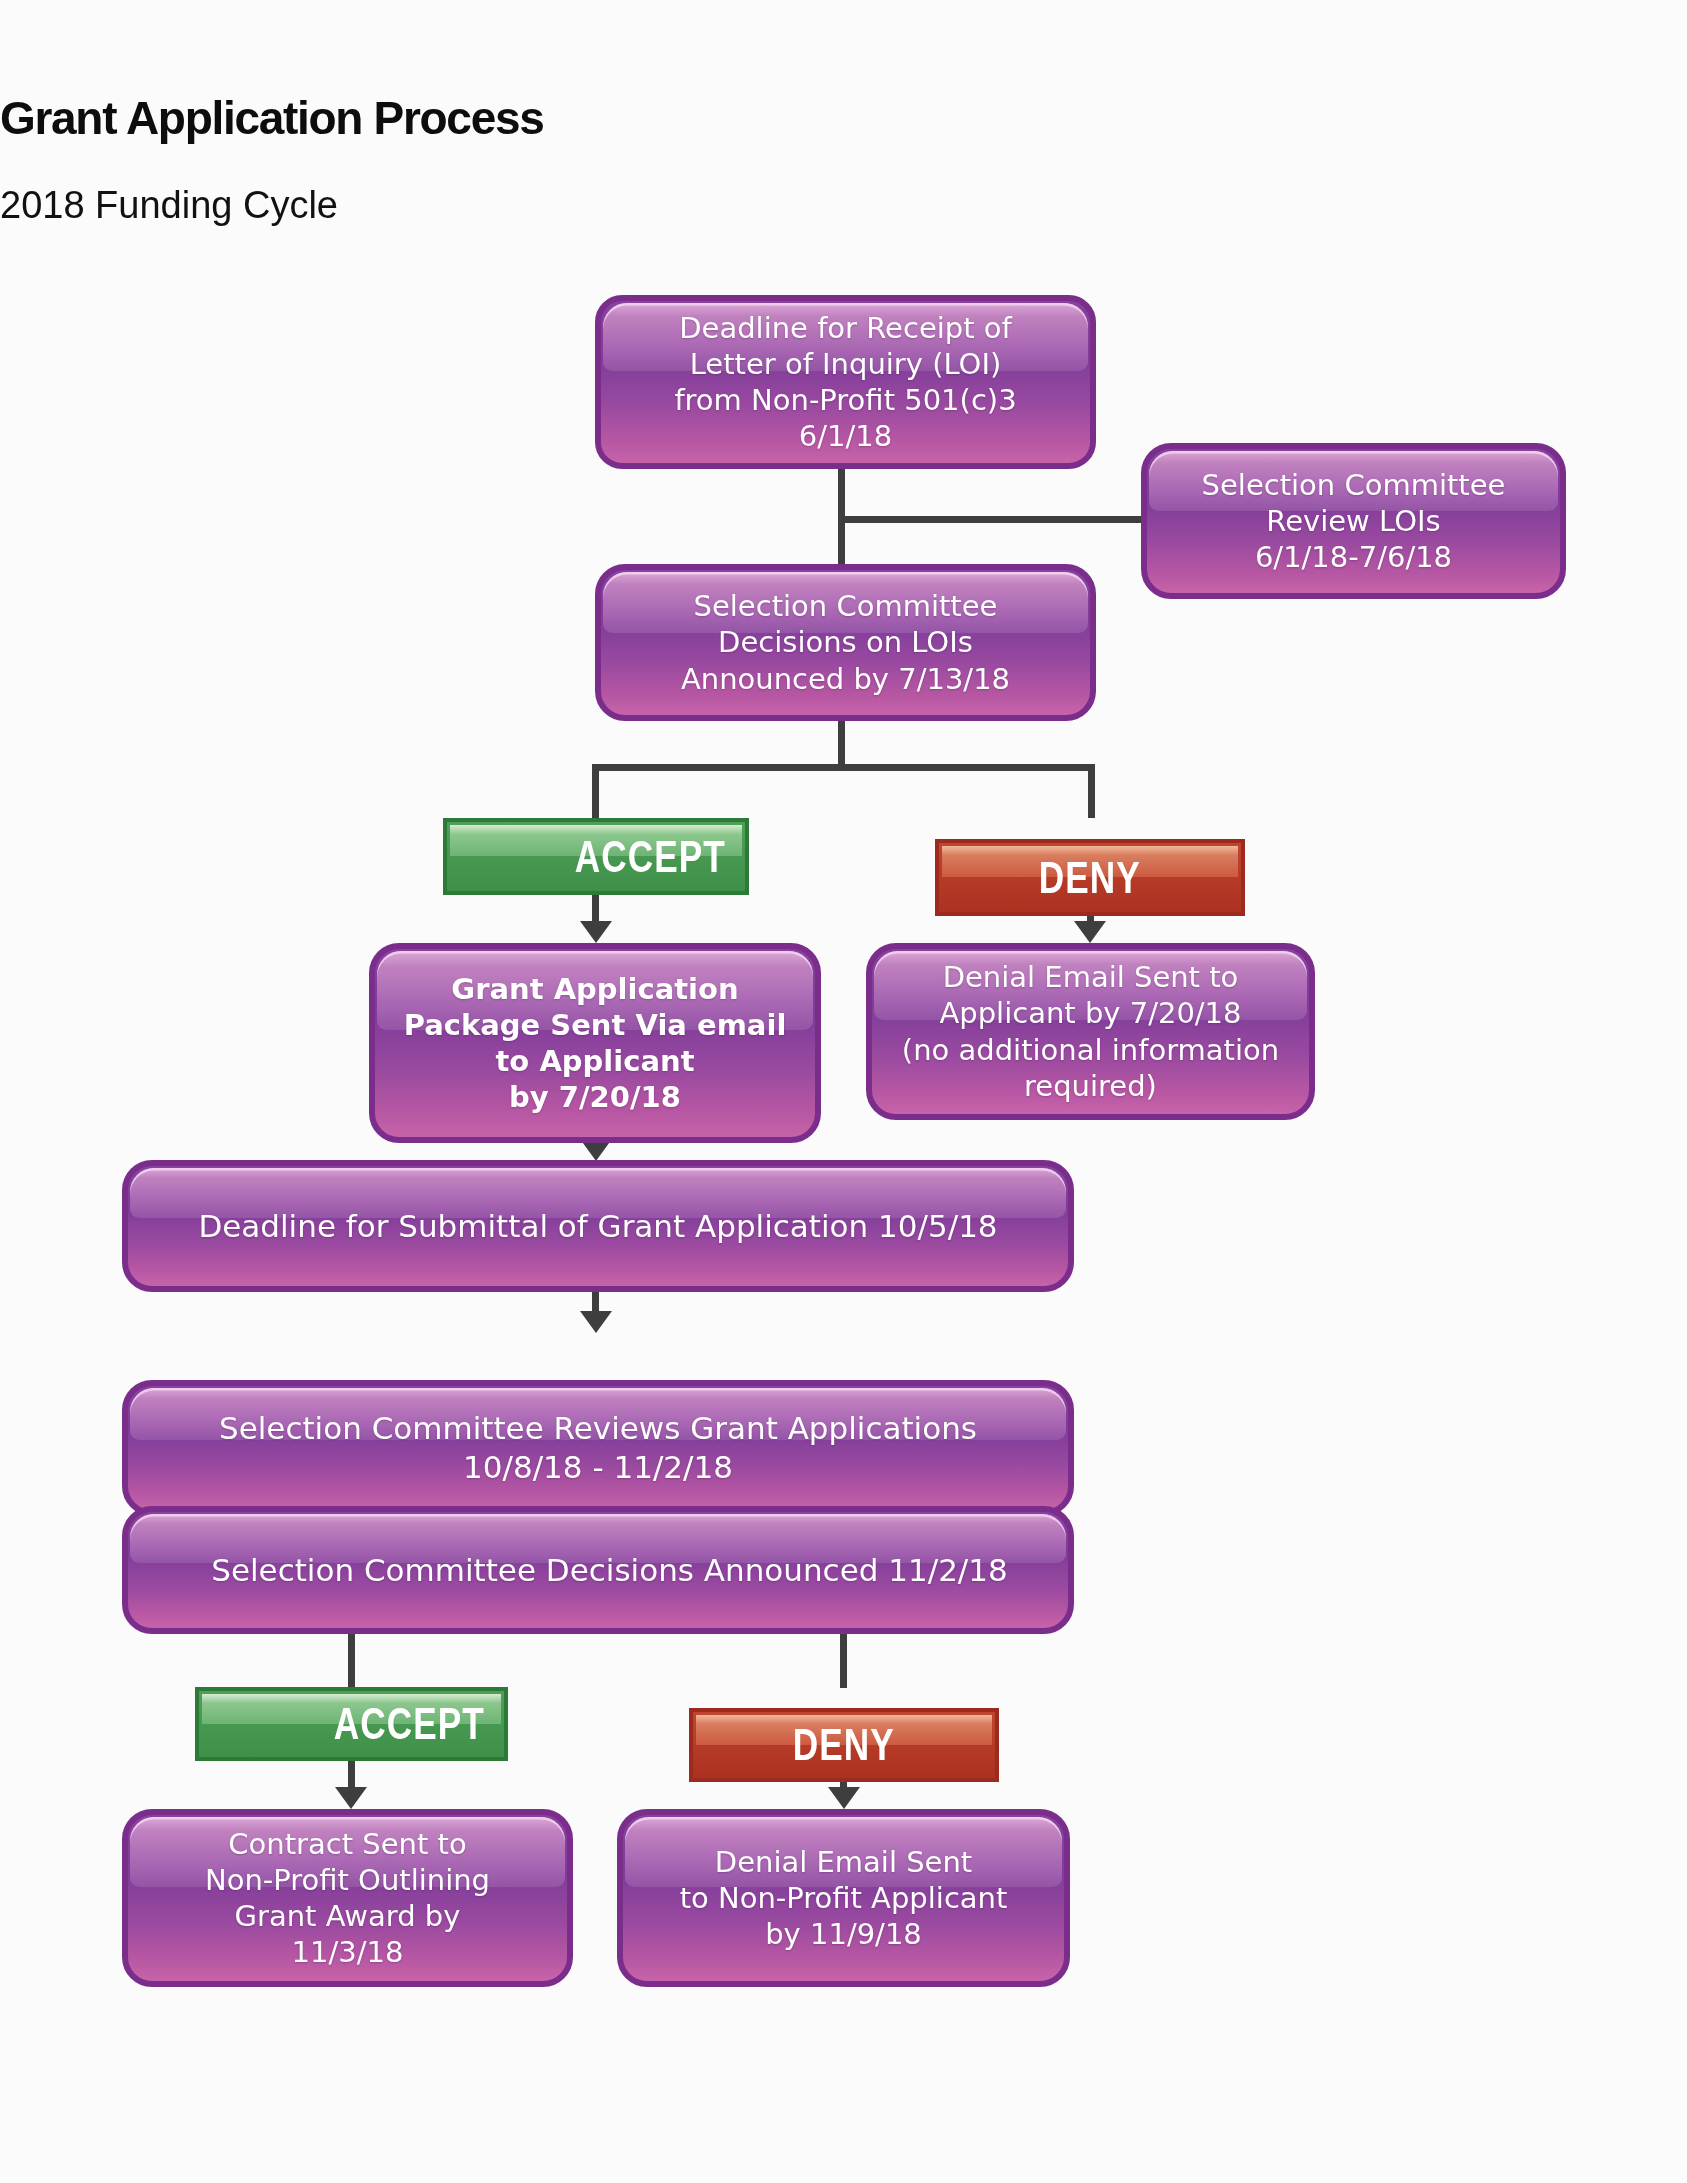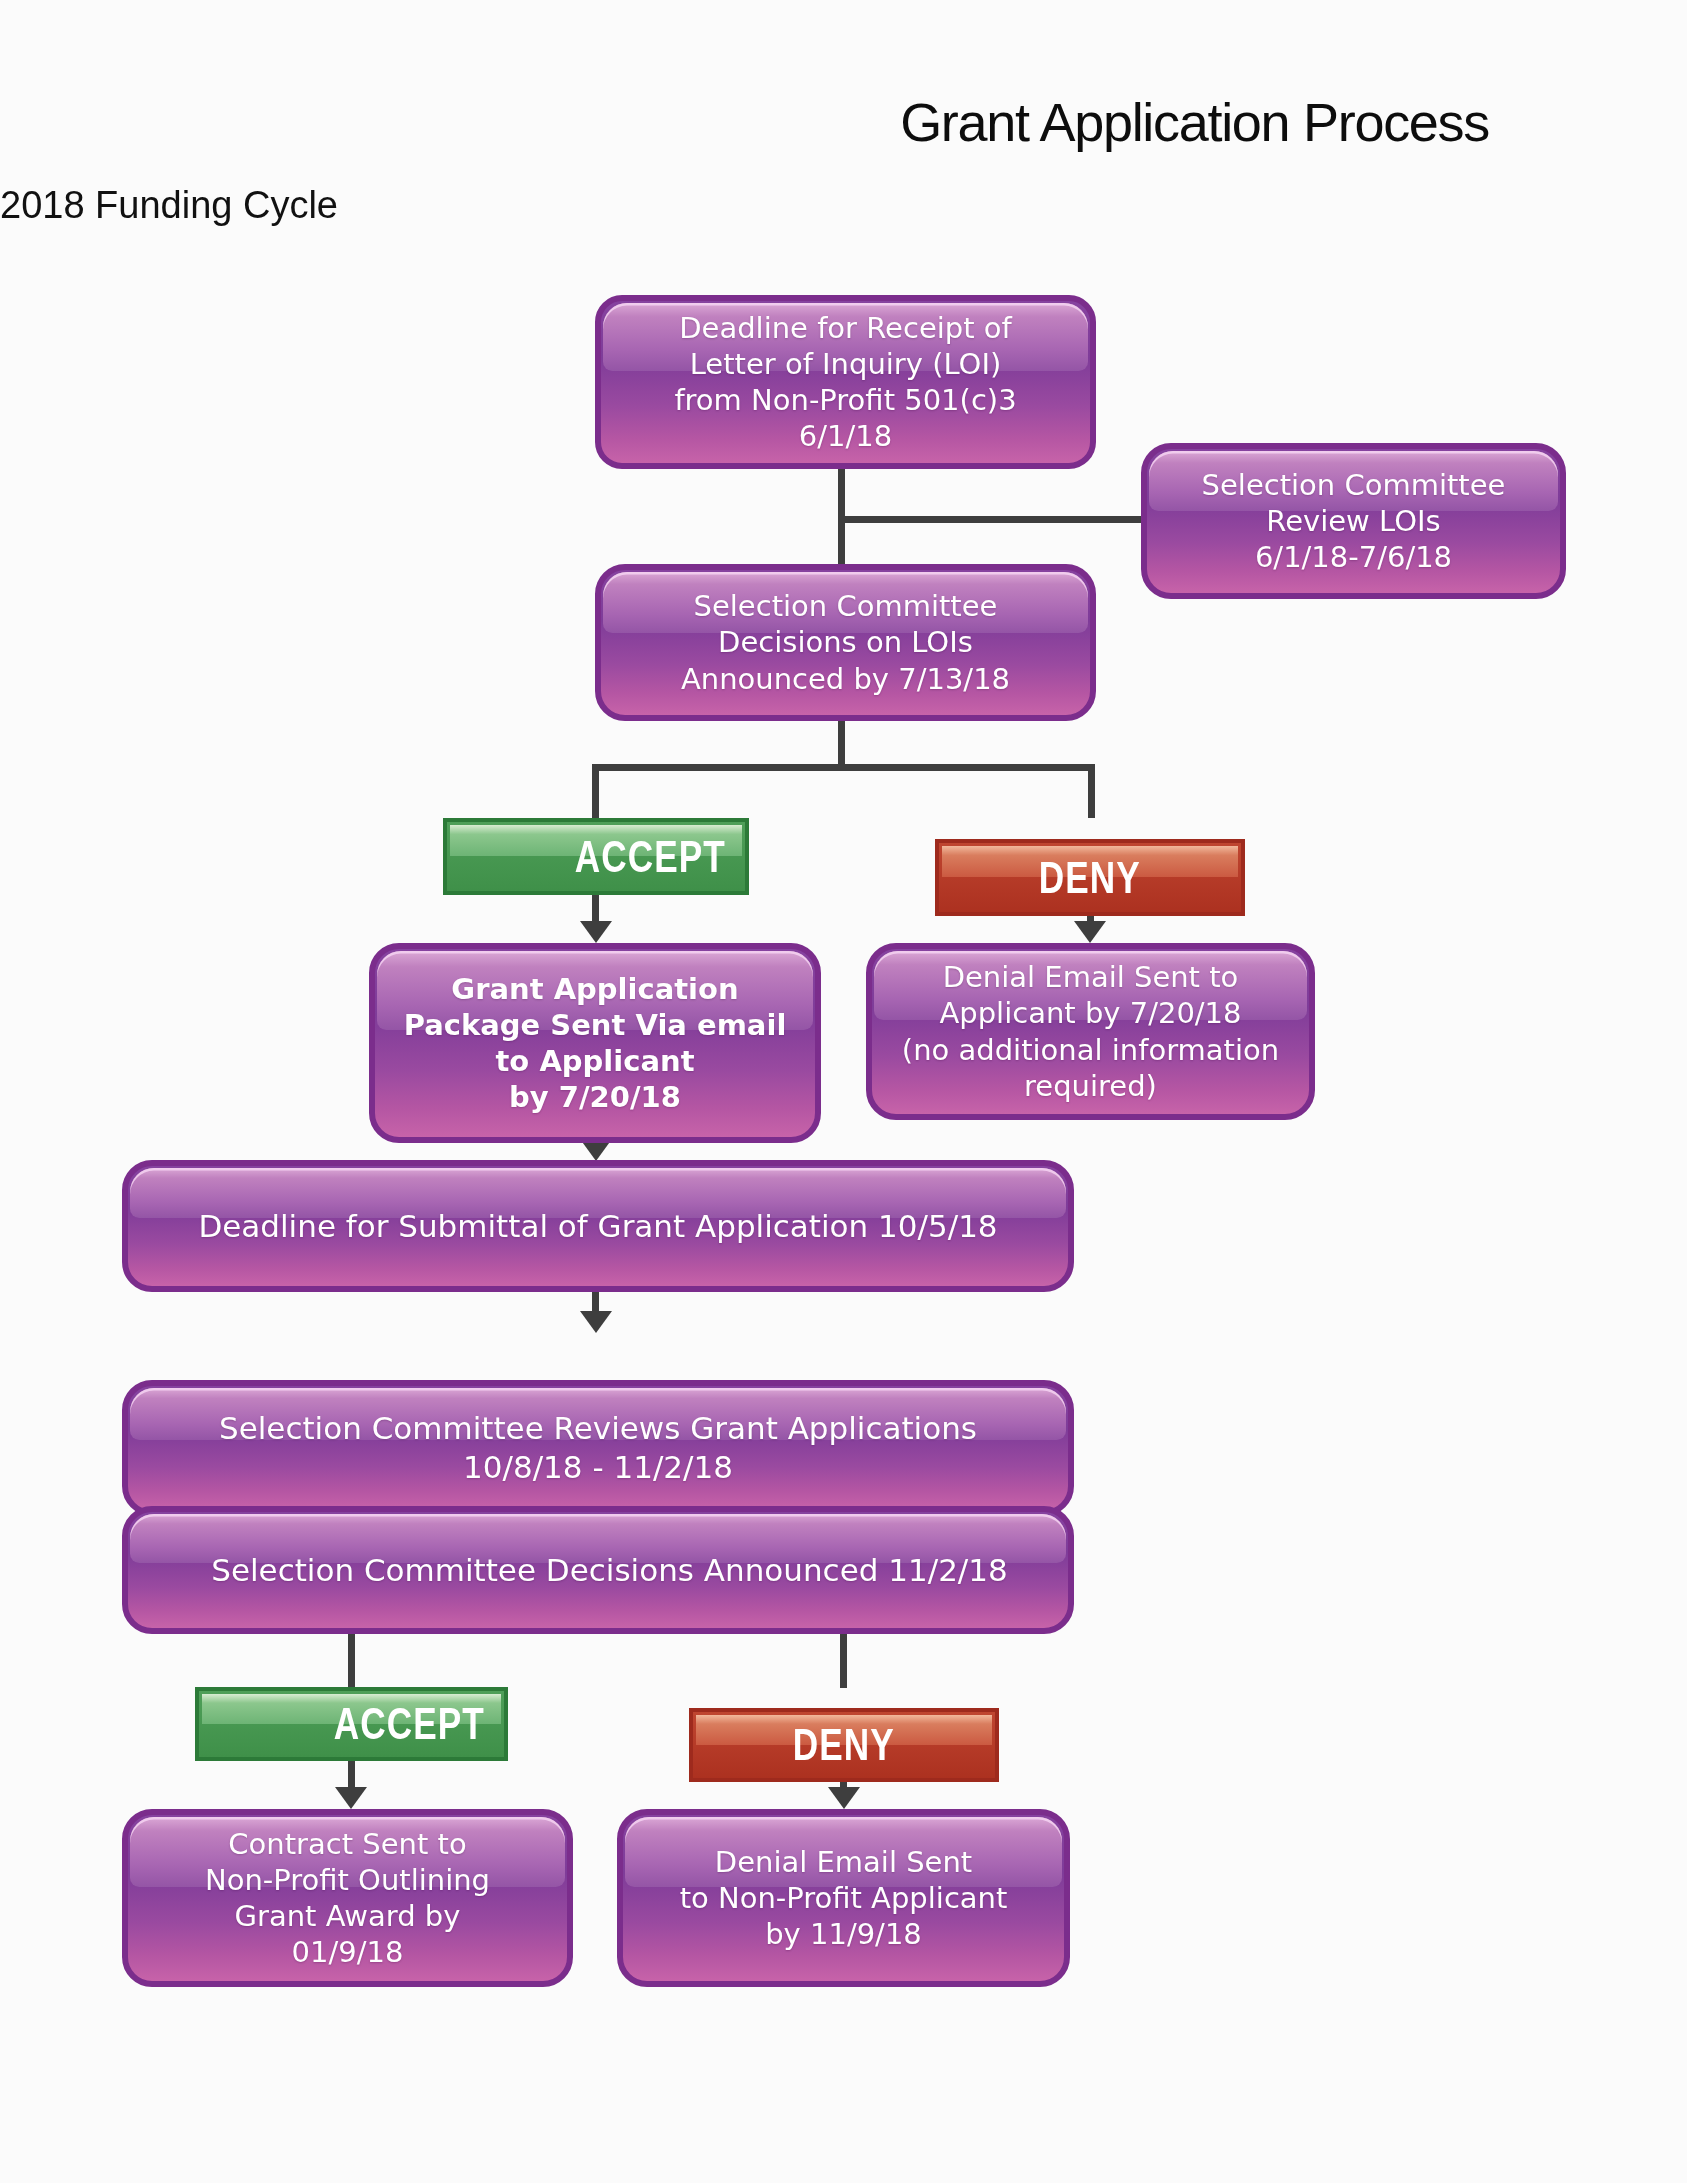--- a/index.html
+++ b/index.html
@@ -9,23 +9,23 @@
     width:1687px;
     height:2183px;
     background:var(--bg,#fbfbfb);
     overflow:hidden;
     font-family:"DejaVu Sans",sans-serif;
   }
 
   
   .title{
     position:absolute;left:0;right:198px;top:91px;
-    text-align:right;
+    text-align:left;
     font-family:"Liberation Sans",sans-serif;
-    font-weight:400;font-size:54px;letter-spacing:-1.3px;
+    font-weight:700;font-size:46px;letter-spacing:-1.3px;
     color:#0d0d0d;
   }
   .subtitle{
     position:absolute;left:0;right:198px;top:184px;
     font-family:"Liberation Sans",sans-serif;
     font-weight:400;font-size:38px;
     color:#111;
   }
 
   
@@ -197,21 +197,21 @@
     <span class="lbl">Selection Committee Reviews Grant Applications
 10/8/18 - 11/2/18</span>
   </div>
   <div class="pnode wide" id="n-announced">
     <span class="lbl">Selection Committee Decisions Announced 11/2/18</span>
   </div>
   <div class="pnode" id="n-contract">
     <span class="lbl">Contract Sent to
 Non-Profit Outlining
 Grant Award by
-01/9/18</span>
+11/3/18</span>
   </div>
   <div class="pnode" id="n-denial2">
     <span class="lbl">Denial Email Sent
 to Non-Profit Applicant
 by 11/9/18</span>
   </div>
 
   <div class="btn green" id="b-accept1">
     <span class="lbl">ACCEPT</span>
   </div>

